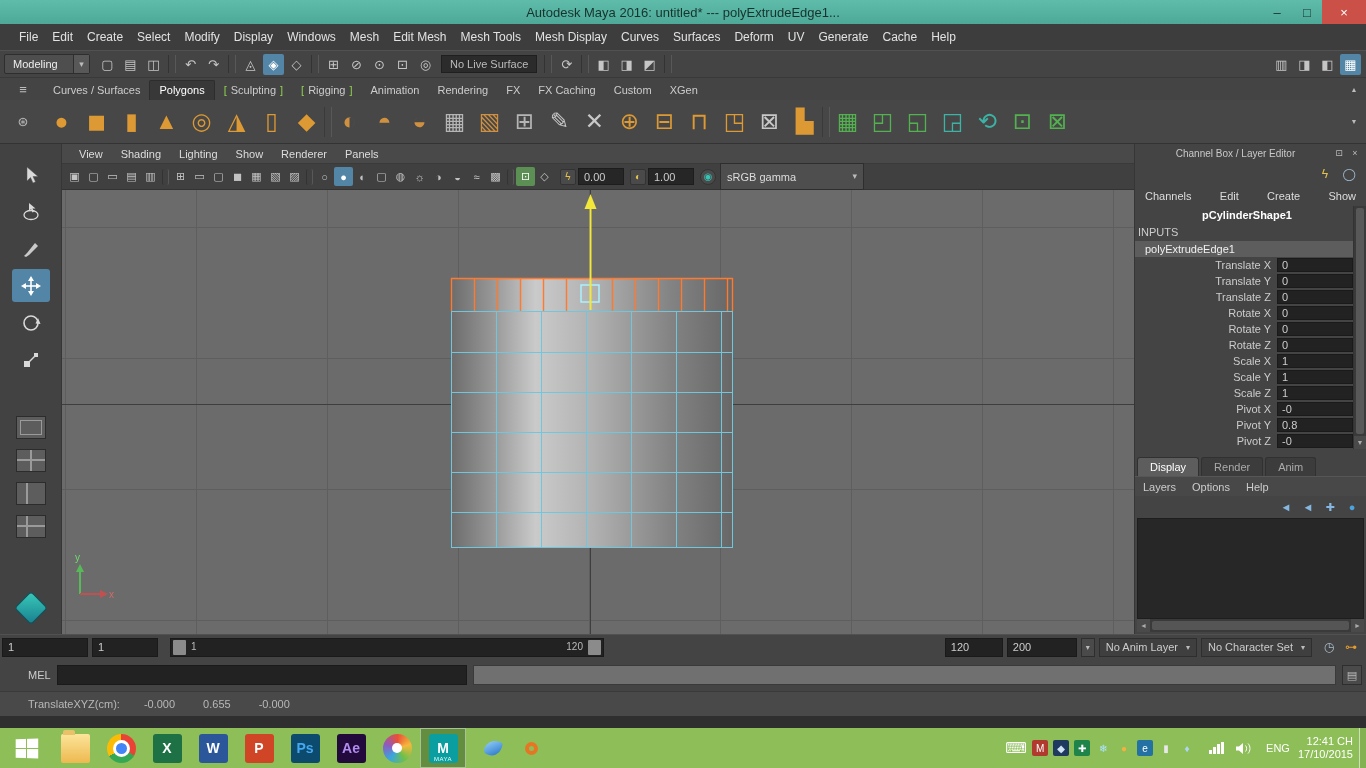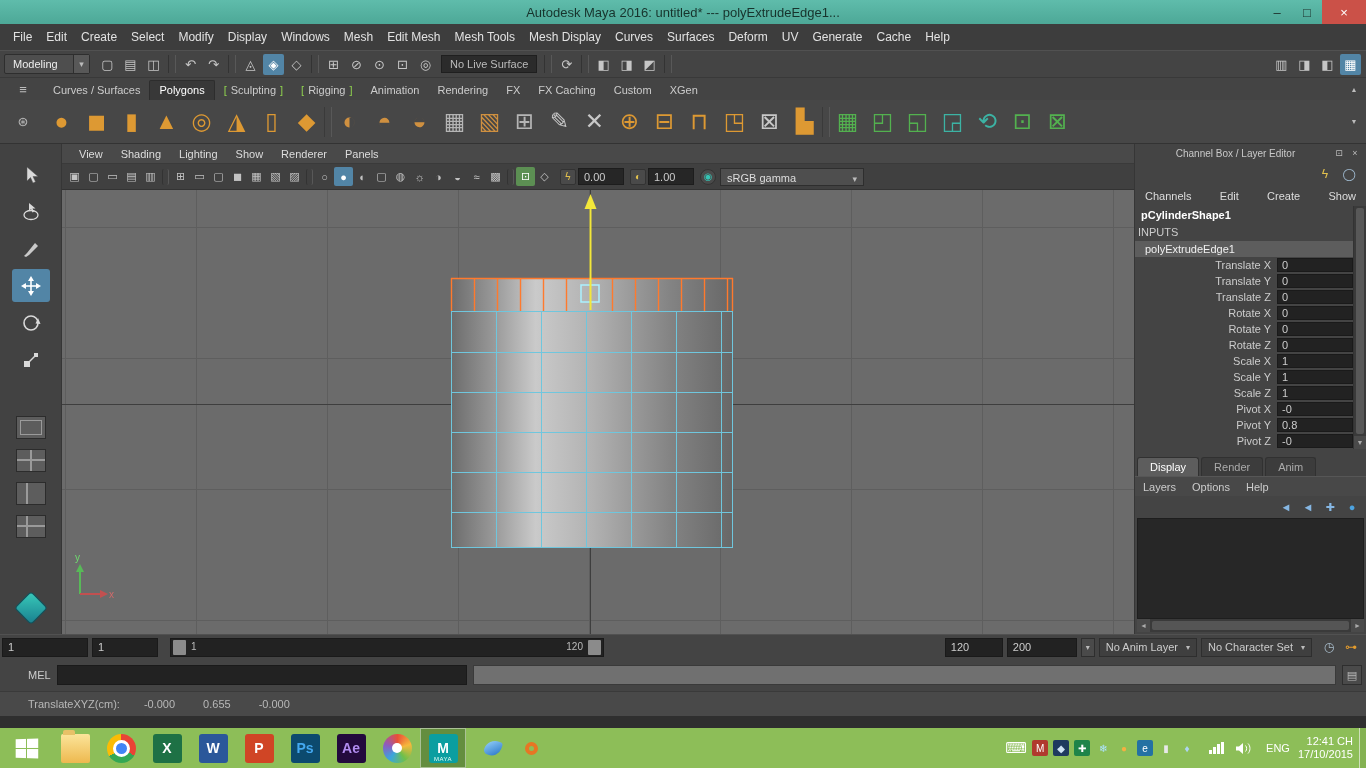--- a/index.html
+++ b/index.html
@@ -9,21 +9,21 @@
   .dd-arrow{font-size:9px;color:#bbb;}
 
   
   .titlebar{height:24px;background:linear-gradient(#5fbcab,#4da897);position:relative;display:flex;align-items:center;}
   .title{position:absolute;left:0;right:0;text-align:center;color:#17332c;font-size:13px;}
   .winbtns{position:absolute;right:0;top:0;height:100%;display:flex;}
   .winbtn{width:30px;height:100%;display:flex;align-items:center;justify-content:center;color:#1d2e29;font-size:13px;}
   .winbtn.close{width:44px;background:#cb5148;color:#fff;}
 
   
-  .menubar{height:26px;background:#3d3d3d;display:flex;align-items:center;padding:0 6px;text-align:right;}
+  .menubar{height:26px;background:#3d3d3d;display:flex;align-items:center;padding:0 12px;text-align:right;}
   .menu-item{padding:0 7px;font-size:12px;color:#e2e2e2;}
 
   
   .statusline{height:28px;background:#444;display:flex;align-items:center;padding:0 4px;border-top:1px solid #515151;border-bottom:1px solid #393939;}
   .menuset{display:flex;align-items:center;height:20px;background:#4e4e4e;border:1px solid #2e2e2e;border-radius:2px;margin-right:6px;}
   .menuset .ms-val{padding:0 8px;font-size:11px;color:#eee;min-width:68px;}
   .menuset .ms-arrow{width:16px;height:100%;display:flex;align-items:center;justify-content:center;border-left:1px solid #2e2e2e;background:#585858;}
   .sl-icons{display:flex;align-items:center;}
   .sl-icon{width:21px;height:21px;display:flex;align-items:center;justify-content:center;font-size:13px;color:#c6c6c6;border-radius:2px;margin:0 1px;}
   .sl-icon.active{background:#5285a6;color:#fff;}
@@ -67,21 +67,21 @@
   .vp-toolbar{height:26px;background:#404040;display:flex;align-items:center;padding:0 3px;border-bottom:1px solid #333;}
   .vp-icons{display:flex;align-items:center;}
   .vp-icon{width:19px;height:19px;display:flex;align-items:center;justify-content:center;font-size:11px;color:#c2c2c2;border-radius:2px;}
   .vp-icon.active{background:#5285a6;color:#fff;}
   .vp-icon.active2{background:#5c8f53;color:#fff;}
   .vp-icon.sep{width:7px;height:16px;border-left:1px solid #333;border-right:1px solid #585858;margin:0 2px;font-size:0;}
   .vp-minibtn{width:16px;height:16px;display:flex;align-items:center;justify-content:center;font-size:10px;margin-left:6px;border:1px solid #333;background:#4a4a4a;border-radius:2px;}
   .vp-minibtn.yellow{color:#e2c14d;}
   .vp-minibtn.teal{color:#35c4b5;border-radius:50%;}
   .vp-field{width:46px;height:17px;background:#262626;border:1px solid #1d1d1d;color:#ccc;display:flex;align-items:center;padding:0 5px;margin-left:2px;}
-  .vp-dropdown{height:18px;min-width:144px;background:#4e4e4e;border:1px solid #2e2e2e;display:flex;align-items:flex-end;padding:1px 6px;margin-left:4px;color:#ddd;}
+  .vp-dropdown{height:27px;min-width:144px;background:#4e4e4e;border:1px solid #2e2e2e;display:flex;align-items:flex-start;padding:7px 6px;margin-left:4px;color:#ddd;}
   .vp-dropdown .dd-arrow{margin-left:auto;}
   .vp-canvas{position:relative;flex:1;background-color:#6b6b6b;overflow:hidden;
     background-image:
       repeating-linear-gradient(to right,transparent 0,transparent 3px,#5e5e5e 3px,#5e5e5e 4px,transparent 4px,transparent 131px),
       repeating-linear-gradient(to bottom,transparent 0,transparent 37px,#5e5e5e 37px,#5e5e5e 38px,transparent 38px,transparent 131px);}
   .axis-v{position:absolute;left:528px;top:0;bottom:0;width:1px;background:#3e3e3e;}
   .axis-h{position:absolute;left:0;right:0;top:214px;height:1px;background:#3e3e3e;}
   .vp-svg{position:absolute;left:0;top:0;}
   .vp-label{position:absolute;left:0;right:0;bottom:8px;text-align:center;color:#b5b5b5;font-size:12px;}
 
@@ -89,21 +89,21 @@
   .channelbox{width:232px;background:#444;border-left:1px solid #363636;display:flex;flex-direction:column;}
   .cb-title{height:18px;display:flex;align-items:center;padding:0 4px;color:#c9c9c9;font-size:10px;}
   .cb-title-text{flex:1;text-align:center;}
   .cb-title-icons{display:flex;gap:2px;}
   .cb-ticon{width:14px;height:14px;display:flex;align-items:center;justify-content:center;color:#bbb;font-size:9px;}
   .cb-toolrow{height:24px;display:flex;align-items:center;justify-content:flex-end;gap:6px;padding:0 8px;}
   .cb-toolicon{width:18px;height:18px;display:flex;align-items:center;justify-content:center;font-size:12px;}
   .cb-menus{height:20px;display:flex;align-items:center;justify-content:space-between;padding:0 10px;color:#ddd;}
   .cb-body{display:flex;}
   .cb-content{flex:1;min-width:0;}
-  .cb-node{font-weight:bold;color:#fff;padding:3px 0 3px 6px;}
+  .cb-node{font-weight:bold;color:#fff;padding:3px 0 3px 6px;text-align:center;}
   .cb-inputs{color:#ccc;padding:2px 0 3px 3px;}
   .cb-inputnode{background:#5d5d5d;color:#f0f0f0;padding:2px 0 2px 10px;}
   .cb-row{display:flex;align-items:center;height:16px;}
   .cb-label{flex:1;text-align:right;padding-right:6px;color:#ccc;}
   .cb-value{width:76px;height:14px;background:#222;border:1px solid #1a1a1a;color:#ccc;padding-left:4px;display:flex;align-items:center;}
   .cb-vscroll{width:13px;background:#3a3a3a;display:flex;flex-direction:column;border-left:1px solid #333;}
   .cb-thumb{flex:1;margin:2px;background:#585858;border-radius:2px;}
   .cb-scrollbtn{height:13px;display:flex;align-items:center;justify-content:center;font-size:7px;color:#aaa;background:#4a4a4a;}
   .cb-layersection{display:flex;flex-direction:column;flex:1;margin-top:8px;min-height:0;}
   .lt-tabs{display:flex;gap:2px;padding:0 2px;}

